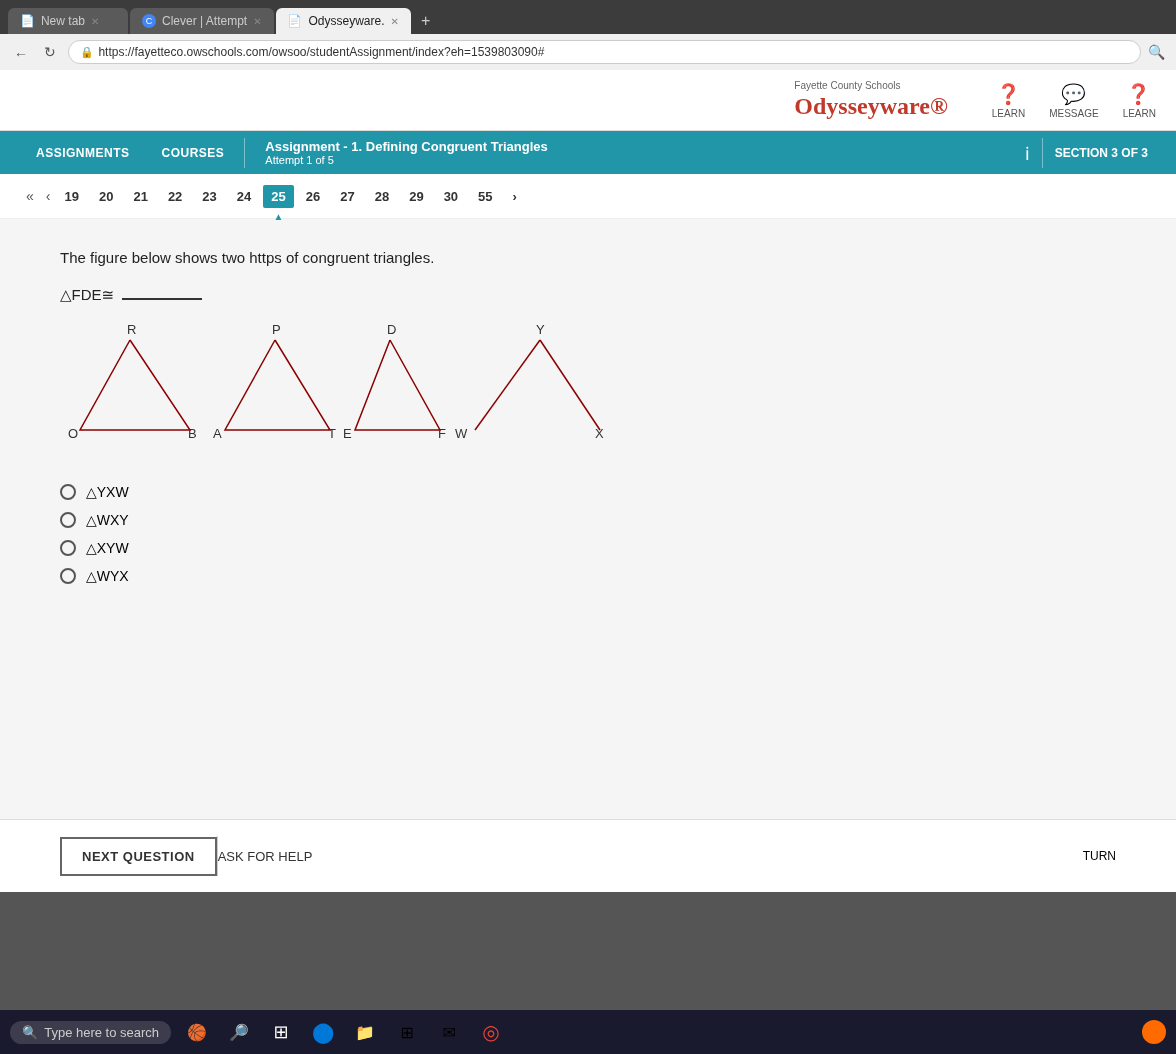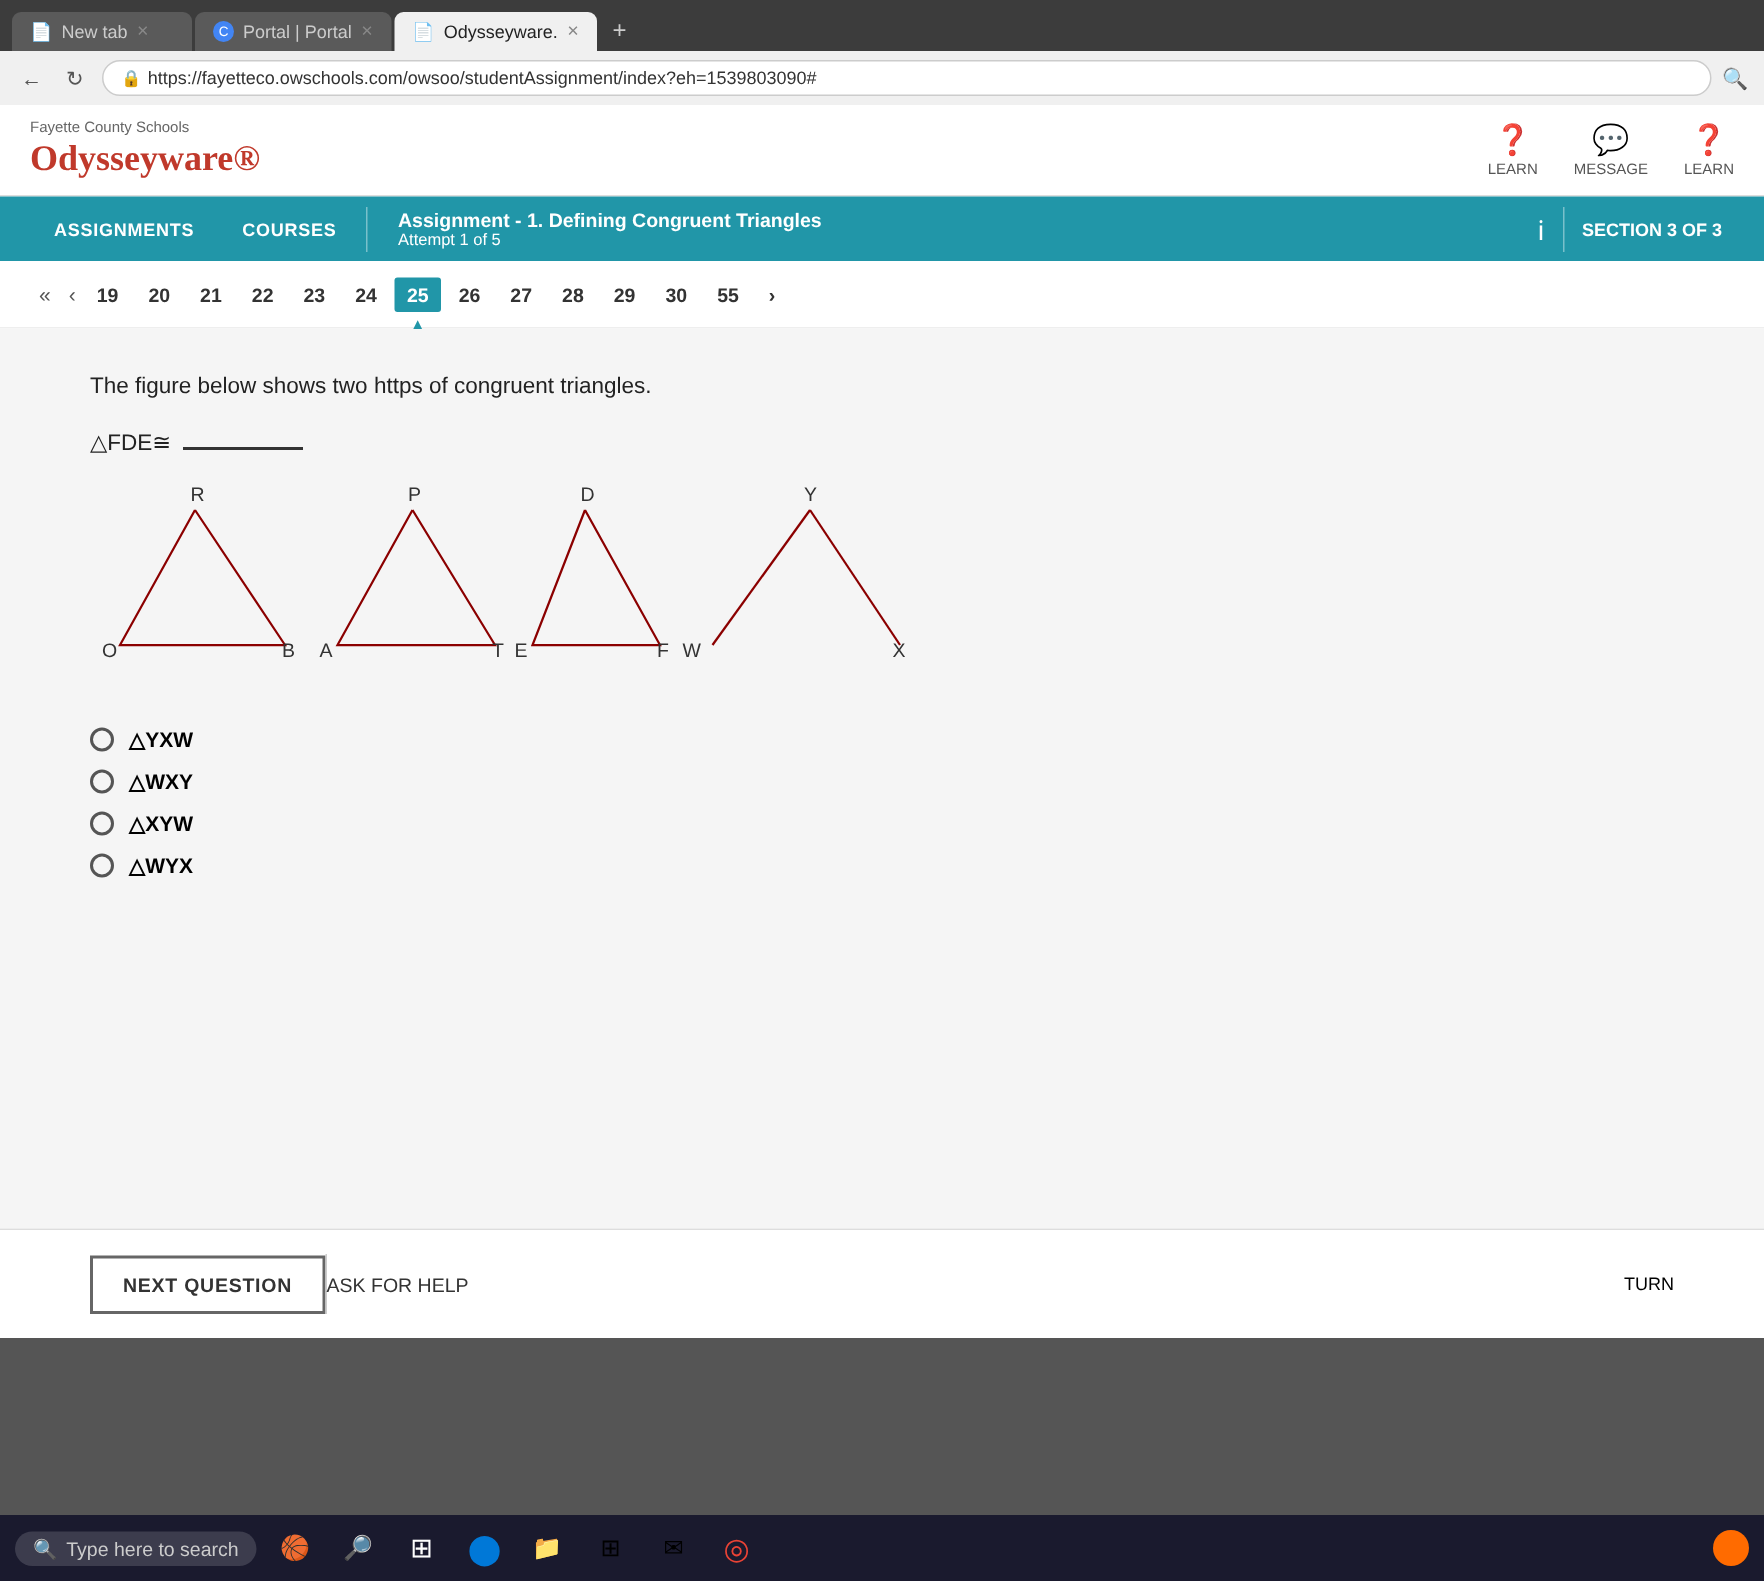--- a/index.html
+++ b/index.html
@@ -16,21 +16,21 @@
     .address-bar-row { background: #f0f0f0; display: flex; align-items: center; padding: 6px 10px; gap: 8px; }
     .nav-btn { background: none; border: none; font-size: 14px; cursor: pointer; color: #555; padding: 2px 4px; }
     .address-bar { flex: 1; background: white; border: 1px solid #ccc; border-radius: 12px; padding: 4px 12px; font-size: 12px; color: #333; display: flex; align-items: center; gap: 4px; }
     .lock-icon { color: #555; font-size: 11px; }
     .search-btn { background: none; border: none; font-size: 14px; cursor: pointer; color: #555; }
 
     
     .page { background: white; width: 100%; }
 
     
-    .site-header { background: white; padding: 10px 20px; display: flex; align-items: center; justify-content: space-between; border-bottom: 1px solid #ddd; gap: 44px; }
+    .site-header { background: white; padding: 10px 20px; display: flex; align-items: center; justify-content: flex-end; border-bottom: 1px solid #ddd; gap: 44px; }
     .header-left { display: flex; flex-direction: column; }
     .site-name-small { font-size: 10px; color: #666; margin-bottom: 2px; }
     .site-logo { font-size: 24px; font-weight: bold; color: #c0392b; font-family: Georgia, serif; }
     .logo-dot { color: #c0392b; }
     .header-right { display: flex; gap: 24px; align-items: center; }
     .header-action { display: flex; flex-direction: column; align-items: center; cursor: pointer; color: #555; font-size: 10px; gap: 2px; }
     .header-action-icon { font-size: 20px; }
 
     
     .nav-bar { background: #2196a8; display: flex; align-items: center; padding: 0 20px; }
@@ -54,21 +54,21 @@
     .content { background: #f5f5f5; min-height: 600px; padding: 30px 60px; }
     .question-text { font-size: 15px; color: #222; margin-bottom: 20px; }
     .question-label { font-size: 15px; color: #222; margin-bottom: 16px; }
     .blank { display: inline-block; width: 80px; border-bottom: 2px solid #333; margin-left: 4px; }
 
     
     .diagram-area { margin: 10px 0 20px 0; }
 
     
     .answer-choices { display: flex; flex-direction: column; gap: 12px; margin-top: 8px; }
-    .answer-choice { display: flex; align-items: center; gap: 10px; font-size: 14px; cursor: pointer; font-weight: bold; }
+    .answer-choice { display: flex; align-items: center; gap: 10px; font-size: 14px; cursor: pointer; }
     .radio-circle { width: 16px; height: 16px; border-radius: 50%; border: 2px solid #555; display: inline-block; flex-shrink: 0; cursor: pointer; }
 
     
     .bottom-bar { background: white; border-top: 1px solid #ddd; padding: 16px 60px; display: flex; align-items: center; justify-content: space-between; }
     .next-btn { background: white; border: 2px solid #666; color: #333; padding: 10px 20px; font-size: 13px; font-weight: bold; letter-spacing: 0.5px; cursor: pointer; text-transform: uppercase; }
     .ask-help { font-size: 13px; color: #333; cursor: pointer; }
     .turn-btn { font-size: 12px; color: #000000; cursor: pointer; }
 
     .divider-vert { width: 1px; height: 40px; background: #ccc; }
 
@@ -87,21 +87,21 @@
 
 <div class="browser-chrome">
   <div class="tab-bar">
     <div class="tab">
       <span>📄</span>
       <span>New tab</span>
       <span class="tab-close">✕</span>
     </div>
     <div class="tab">
       <span style="background:#4285f4;color:white;border-radius:50%;width:14px;height:14px;font-size:9px;display:inline-flex;align-items:center;justify-content:center;">C</span>
-      <span>Portal | Portal</span>
+      <span>Clever | Attempt</span>
       <span class="tab-close">✕</span>
     </div>
     <div class="tab active">
       <span>📄</span>
       <span>Odysseyware.</span>
       <span class="tab-close">✕</span>
     </div>
     <button class="tab-add">+</button>
   </div>
   <div class="address-bar-row">

